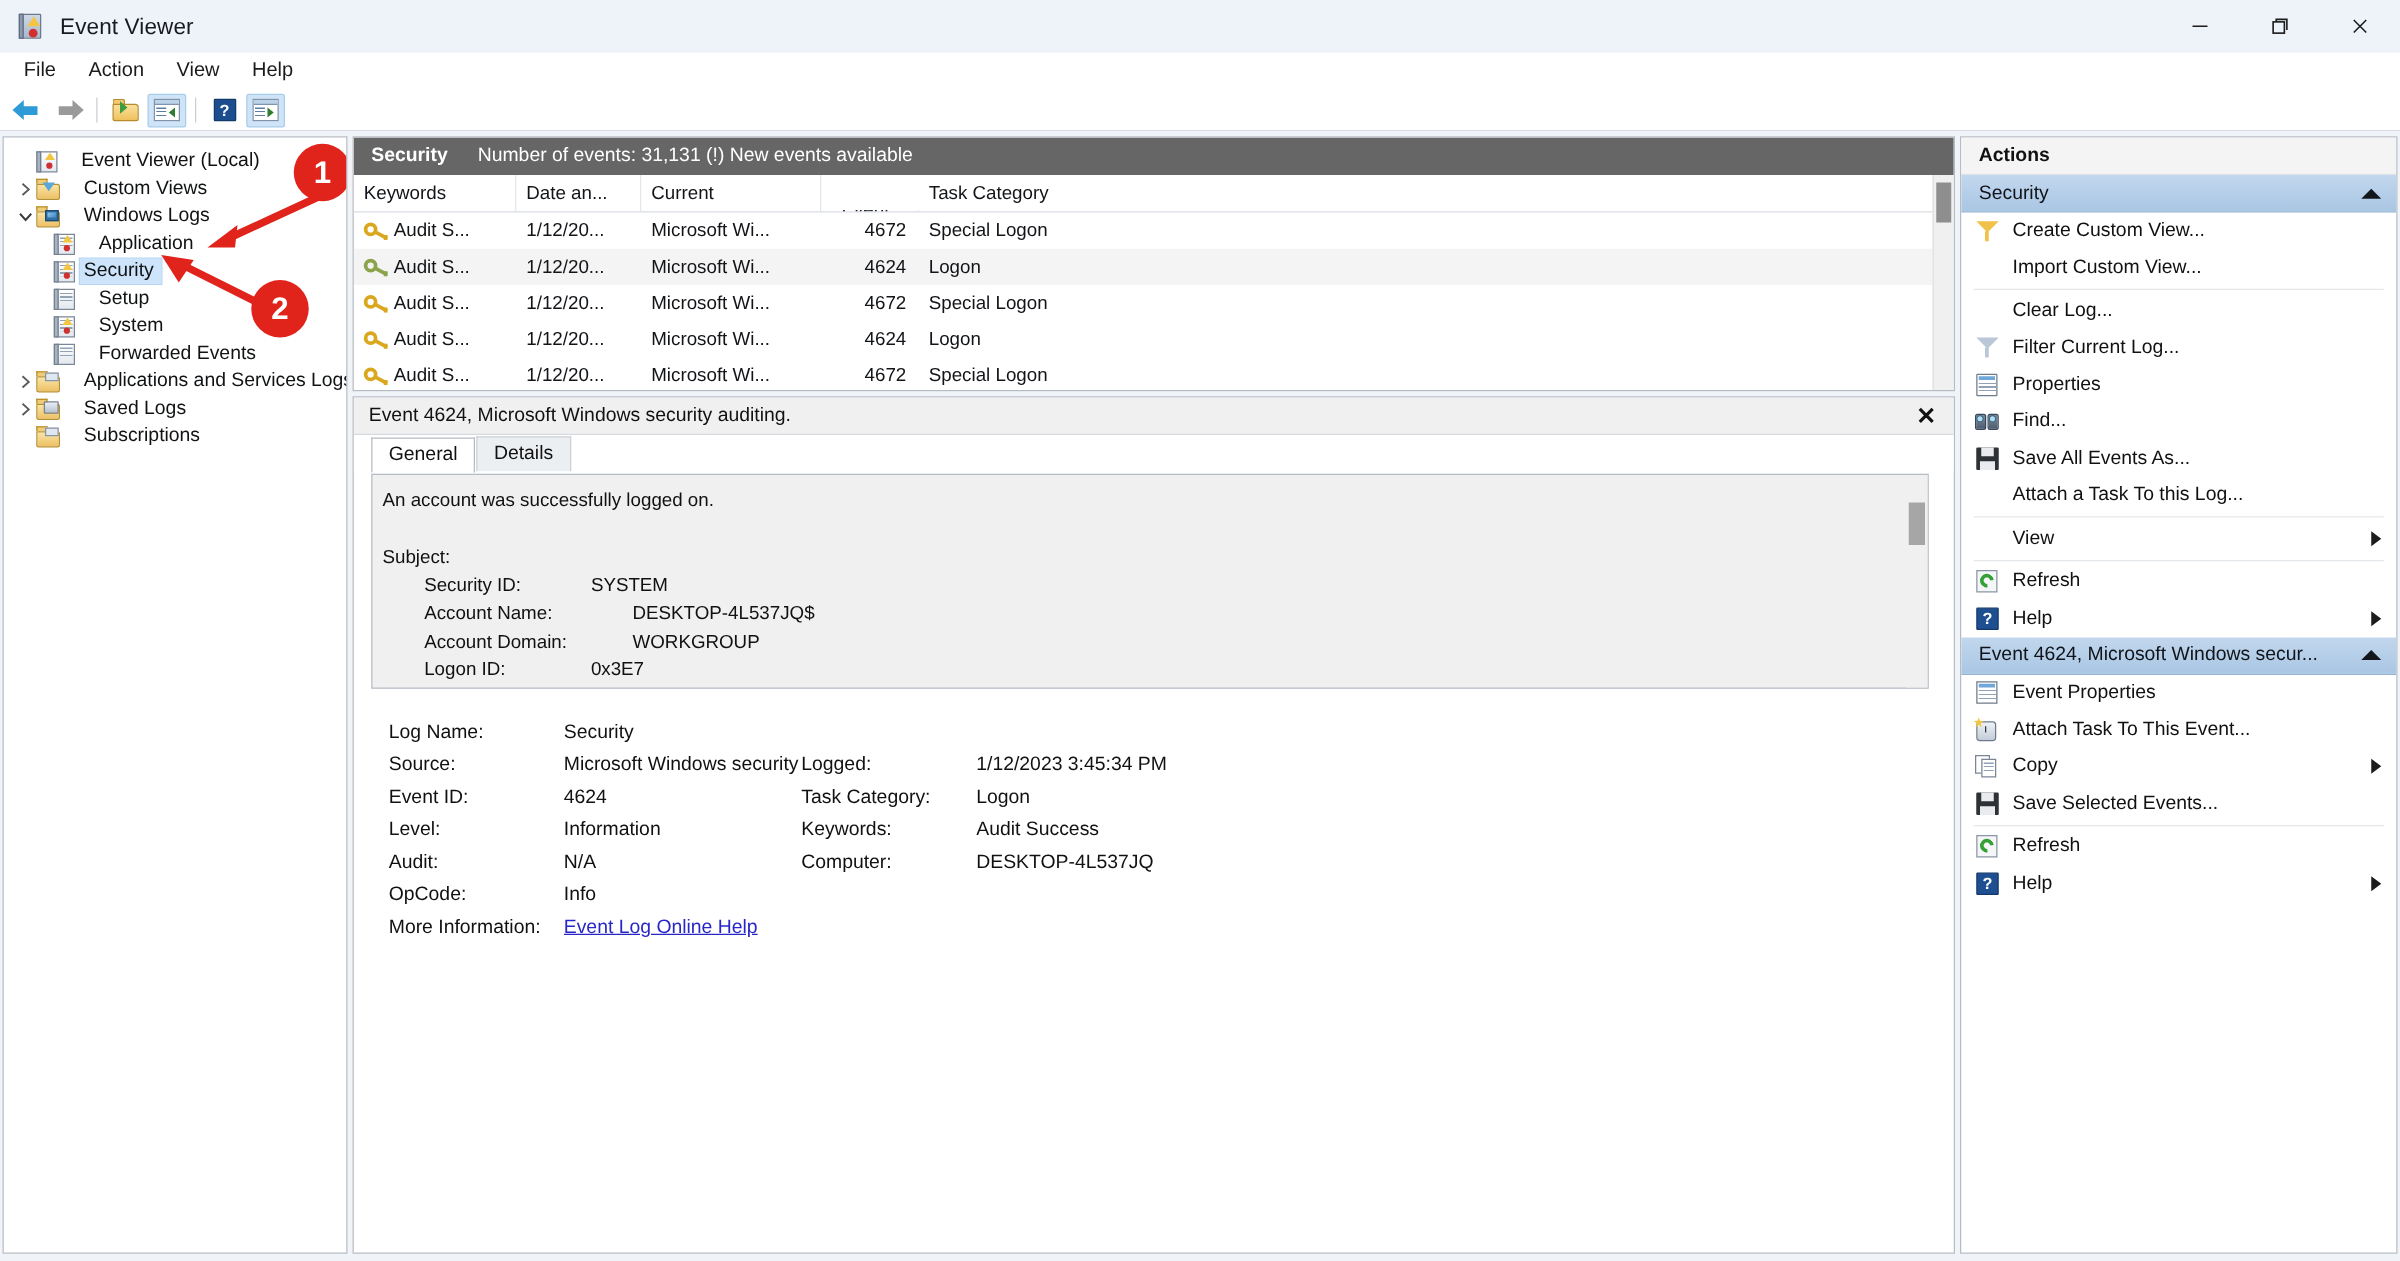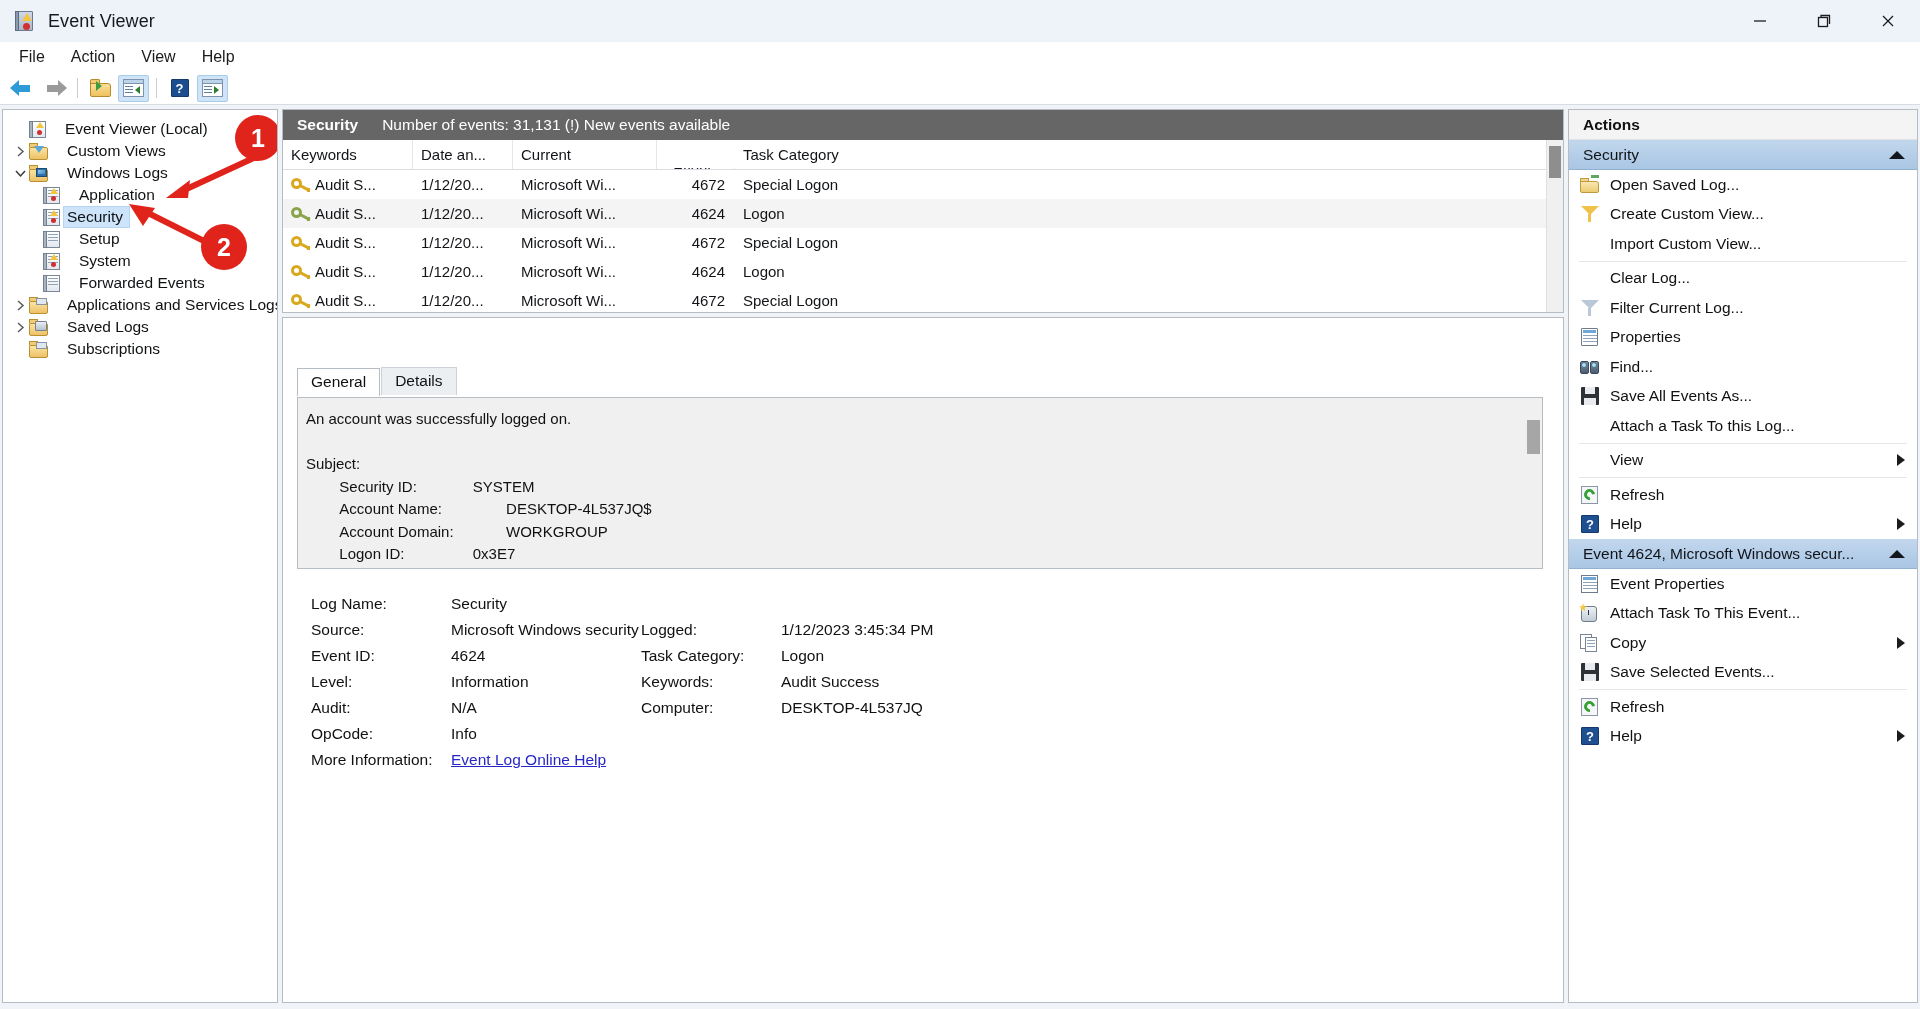--- a/index.html
+++ b/index.html
@@ -324,21 +324,21 @@
     display: flex; align-items: center; padding: 0 10px 0 12px;
     font-size: 15.5px; color: #111;
   }
   .detailhdr .t { flex: 1; }
   .dclose {
     width: 24px; height: 24px; display: flex; align-items: center;
     justify-content: center; font-size: 19px; font-weight: bold; cursor: default;
   }
   .tabs {
     display: flex; height: 29px; min-height: 29px;
-    padding-left: 14px; background: #fff; align-items: flex-end; margin-top: 48px;
+    padding-left: 14px; background: #fff; align-items: flex-end;
   }
   .tab {
     padding: 4px 13px 5px 13px; font-size: 15.5px; color: #111;
     background: #eceff2; border: 1px solid #cdd2d8; border-bottom: none;
     cursor: default; margin-right: 1px;
   }
   .tab.active { background: #fff; border-color: #b6bcc4; position: relative; top: 1px; }
   .detailbody {
     flex: 1; min-height: 0; overflow: hidden;
     padding: 0 20px 0 14px; display: flex; flex-direction: column;
@@ -843,20 +843,24 @@
 
             </div>
           </div>
           <div class="vscroll">
             <div class="vthumb"></div>
           </div>
         </div>
       </div>
 
       <div class="detail">
+        <div class="detailhdr">
+          <span class="t">Event 4624, Microsoft Windows security auditing.</span>
+          <span class="dclose">✕</span>
+        </div>
         <div class="tabs">
           <div class="tab active">General</div>
           <div class="tab">Details</div>
         </div>
         <div class="detailbody">
           <div class="descwrap">
             <div class="desc">An account was successfully logged on.
 
 Subject:
 	Security ID:		SYSTEM
@@ -927,28 +931,20 @@
 
     <div class="actionspane">
       <div class="actitle">Actions</div>
 
       <div class="acgrouphdr">
         <span class="gt">Security</span>
         <span class="uptri"></span>
       </div>
 
       <div class="acitem">
-        <span class="ai ico-openlog">
-            <span class="gl"></span>
-            <span class="ft"></span>
-            <span class="fb"></span>
-          </span>
-        <span class="al">Open Saved Log...</span>
-      </div>
-      <div class="acitem">
         <span class="ai ico-funnel gold">
             <span class="fn"></span>
             <span class="st"></span>
           </span>
         <span class="al">Create Custom View...</span>
       </div>
       <div class="acitem">
         <span class="ai"></span>
         <span class="al">Import Custom View...</span>
       </div>

